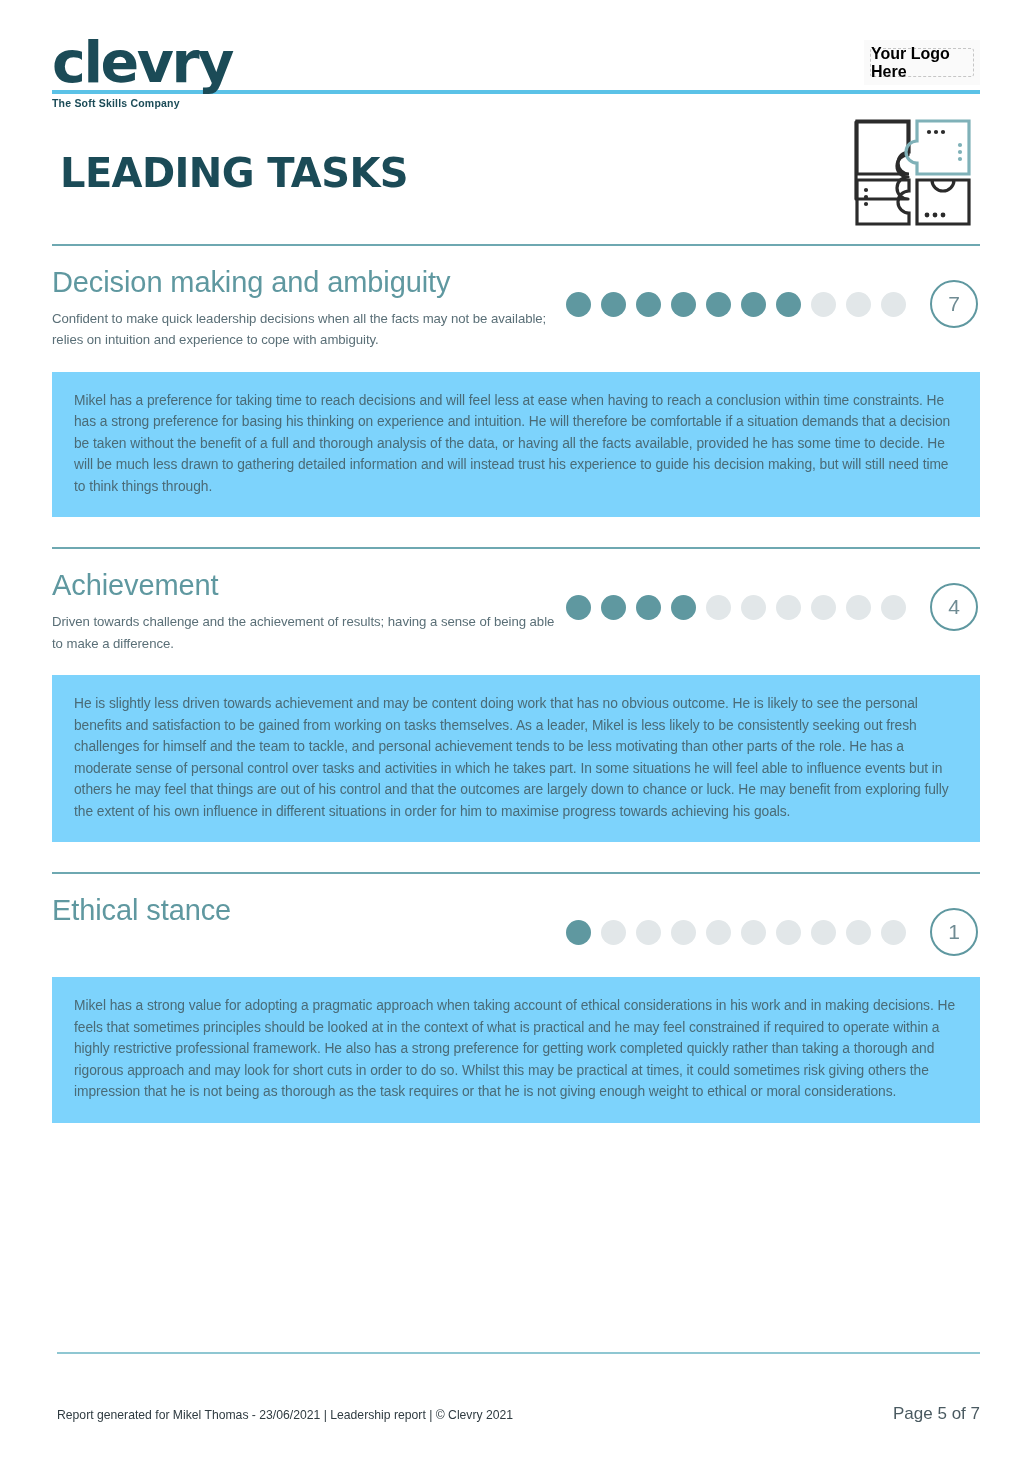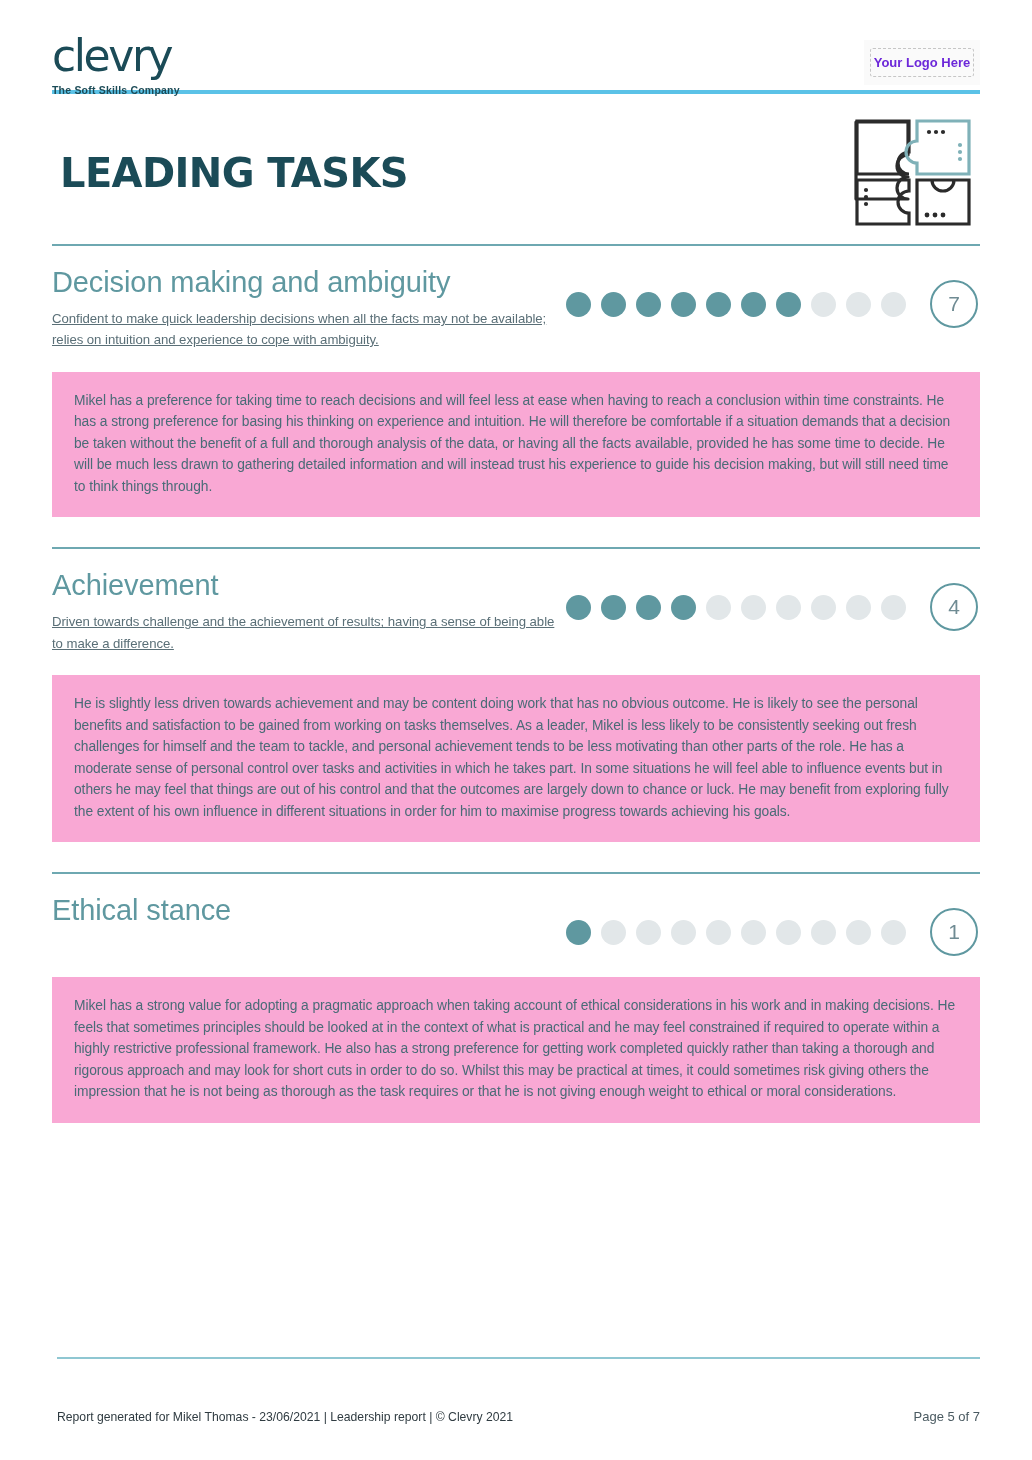--- a/index.html
+++ b/index.html
@@ -24,22 +24,22 @@
   .header {
     display: flex;
     align-items: flex-start;
     justify-content: space-between;
     padding-top: 34px;
     height: 86px;
   }
   .brand { line-height: 1; }
   .brand-word {
     font-family: "DejaVu Sans", sans-serif;
-    font-size: 44px;
-    font-weight: normal;
+    font-size: 57px;
+    font-weight: bold;
     letter-spacing: -2.4px;
     color: #1b4b57;
     display: block;
   }
   .brand-tagline {
     font-family: "Liberation Sans", sans-serif;
     font-size: 10.5px;
     font-weight: bold;
     letter-spacing: 0.2px;
     color: #1b4b57;
@@ -50,23 +50,23 @@
     width: 116px; height: 45px;
     margin-top: 6px;
     background: #fafafa;
     display: flex; align-items: center; justify-content: center;
   }
   .logo-placeholder .dashbox {
     border: 1.4px dashed #c6c6c6;
     border-radius: 3px;
     width: 104px; height: 29px;
     display: flex; align-items: center; justify-content: center;
-    font-size: 13px;
+    font-size: 16px;
     font-weight: bold;
-    color: #6d28d9;
+    color: #000000;
   }
 
   .rule-top {
     height: 4px;
     background: #5bc2e7;
     margin-top: 4px;
   }
 
   
   .title-band {
@@ -107,21 +107,20 @@
     color: #5f98a0;
     margin: 0 0 9px 0;
     letter-spacing: -0.1px;
   }
   .section-desc {
     font-size: 13.2px;
     line-height: 1.62;
     color: #5a6f77;
     margin: 0;
     letter-spacing: -0.05px;
-    text-decoration: underline;
   }
   .scale {
     display: flex;
     align-items: center;
     gap: 10px;
     padding-top: 14px;
     margin-right: 2px;
   }
   .dot {
     width: 25px; height: 25px;
@@ -136,21 +135,21 @@
     border-radius: 50%;
     display: flex; align-items: center; justify-content: center;
     font-size: 21px;
     color: #6f8b93;
     margin-left: 14px;
     flex: 0 0 auto;
   }
 
   .narrative {
     margin-top: 21px;
-    background: #f9a8d4;
+    background: #7dd3fc;
     padding: 18px 22px 20px 22px;
     font-size: 13.8px;
     line-height: 1.56;
     color: #4a6b77;
     letter-spacing: -0.06px;
   }
 
   .spacer-sm { height: 30px; }
 
   
@@ -164,21 +163,21 @@
     background: #8fc7d2;
     margin-bottom: 16px;
   }
   .footer-row {
     display: flex;
     align-items: baseline;
     justify-content: space-between;
     font-size: 12.2px;
     color: #2f3b41;
   }
-  .footer-page { font-size: 13px; color: #4a5a61; margin-top: 34px; }
+  .footer-page { font-size: 17px; color: #4a5a61; margin-top: 34px; }
 </style>
 </head>
 <body>
 
 <div class="page">
 
   <div class="header">
     <div class="brand">
       <span class="brand-word">clevry</span>
       <span class="brand-tagline">The Soft Skills Company</span>

